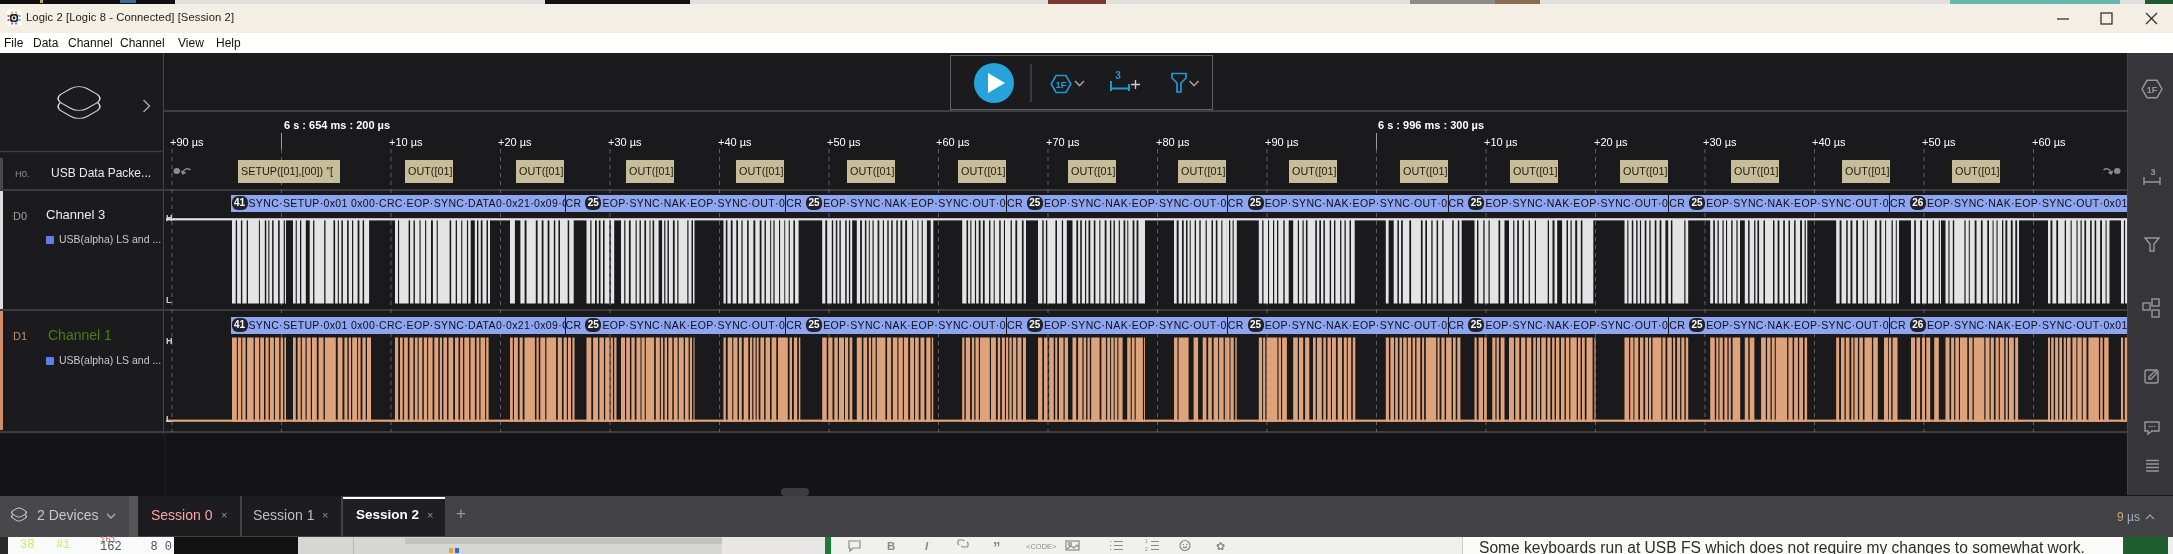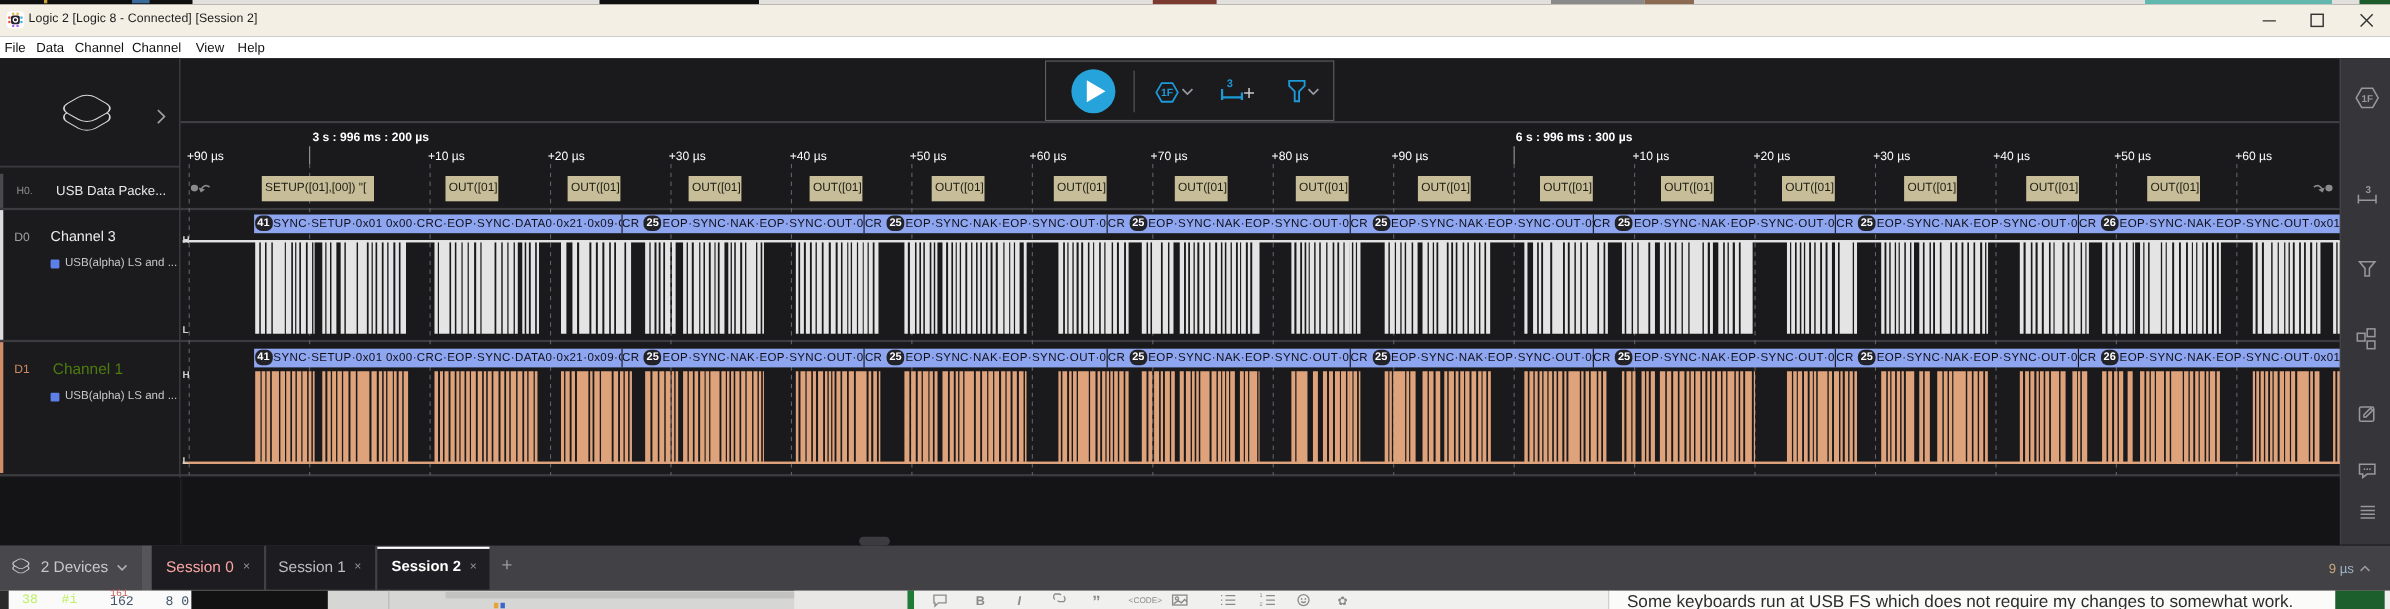--- a/index.html
+++ b/index.html
@@ -103,21 +103,21 @@
 <div class="tl" style="left:936px">+60 µs</div>
 <div class="tl" style="left:1046px">+70 µs</div>
 <div class="tl" style="left:1156px">+80 µs</div>
 <div class="tl" style="left:1265px">+90 µs</div>
 <div class="tl" style="left:1484px">+10 µs</div>
 <div class="tl" style="left:1594px">+20 µs</div>
 <div class="tl" style="left:1703px">+30 µs</div>
 <div class="tl" style="left:1812px">+40 µs</div>
 <div class="tl" style="left:1922px">+50 µs</div>
 <div class="tl" style="left:2032px">+60 µs</div>
-<div class="tb" style="left:284px">3 s : 996 ms : 200 µs</div>
+<div class="tb" style="left:284px">6 s : 654 ms : 200 µs</div>
 <div class="tb" style="left:1378px">6 s : 996 ms : 300 µs</div>
 
 <svg class="abs" style="left:168px;top:162px" width="60" height="20">
  <rect x="5.5" y="6" width="6.5" height="6" rx="3" fill="#8a8a8a"></rect>
  <path d="M14.5 10.5q3.5-6 8-2.5" stroke="#8a8a8a" stroke-width="1.5" fill="none"></path>
  <path d="M12.5 8.5l2 4.5 4-2.5z" fill="#8a8a8a"></path>
 </svg>
 <svg class="abs" style="left:2096px;top:162px" width="30" height="20">
  <g transform="translate(30,0) scale(-1,1)">
  <rect x="5.5" y="6" width="6.5" height="6" rx="3" fill="#8a8a8a"></rect>

